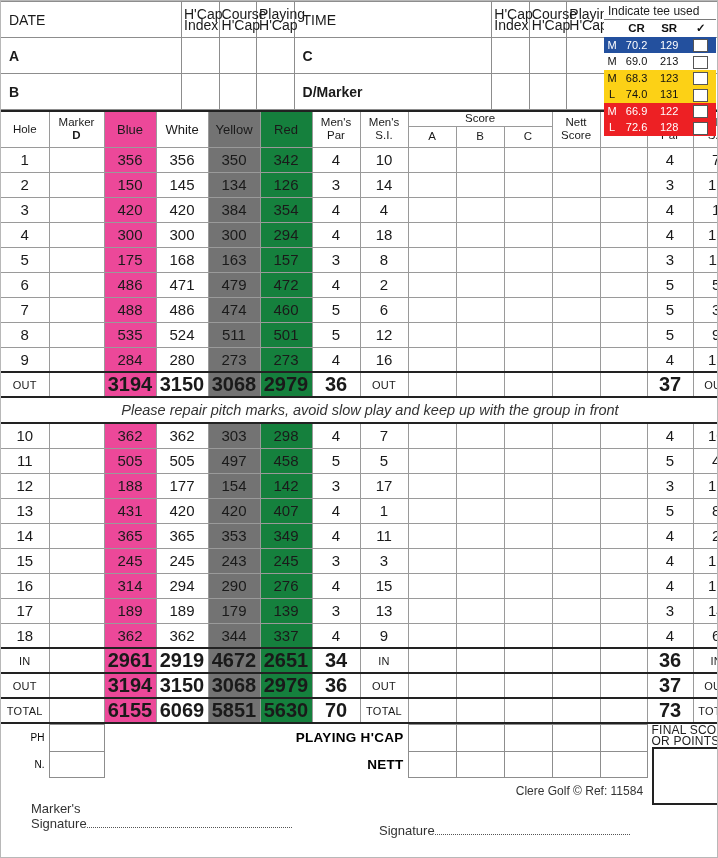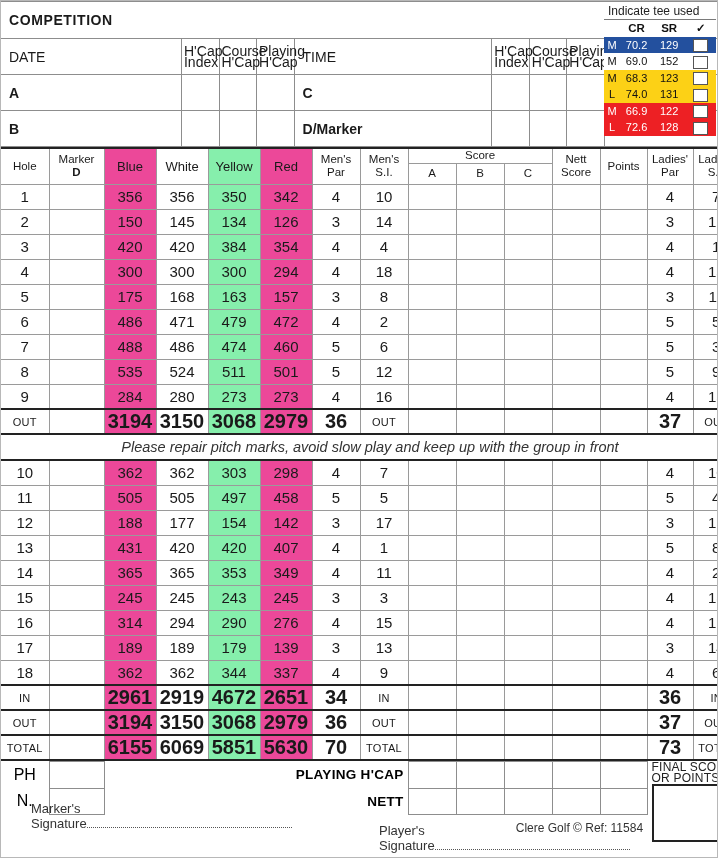--- a/index.html
+++ b/index.html
@@ -105,22 +105,22 @@
     vertical-align: middle;
     font-weight: normal;
   }
   .grid td.nob-l { border-left: none; }
   .grid td.nob-r { border-right: none; }
 
   .colhead td { height: 36px; font-size: 11.5px; line-height: 13px; }
   .colhead td.tee { font-size: 13px; }
   .c-blue  { background: #ec4899; color: #ffffff; }
   .c-white { background: #ffffff; color: #1a1a1a; }
-  .c-yel   { background: #86efac; color: #1a1a1a; }
-  .c-red   { background: #ec4899; color: #ffffff; }
+  .c-yel   { background: #737373; color: #1a1a1a; }
+  .c-red   { background: #15803d; color: #ffffff; }
   .si      { color: #ED2024; }
   .holeno  { font-weight: bold; font-size: 16px; }
   .scorehdr-top { height: 15px !important; font-size: 11.5px; border-bottom: 1px solid #9a9a9a;}
   .scorehdr-bot { height: 21px !important; font-weight: bold; font-size: 12px; }
 
   .sumrow td { font-weight: bold; font-size: 20px; }
   .sumrow td.lbl { font-weight: normal; font-size: 11px; letter-spacing: .3px;}
   .sumrow { border-top: 2px solid #222; }
   .thickline td { border-top: 2px solid #222 !important; }
   .thickline-b td { border-bottom: 2px solid #222 !important; }
@@ -136,21 +136,21 @@
   .foot { width: 718px; table-layout: fixed; position: relative; }
   .foot td {
     border: 1px solid #8d8d8d;
     height: 25px;
     font-size: 12px;
     padding: 0 4px;
     vertical-align: middle;
   }
   .foot td.blank { border: none; }
   .foot .rlab { text-align: right; font-weight: bold; font-size: 13.5px; letter-spacing:.3px; }
-  .foot .ph { text-align: center; font-size: 16px; border: none; }
+  .foot .ph { text-align: right; font-size: 10px; border: none; }
   .fs-lbl {
     font-size: 9.5px; line-height: 11px; border: none !important;
     text-align: left; color: #222; letter-spacing: .2px;
   }
   .fs-box {
     width: 68px; height: 58px;
     border: 2px solid #222; background: #fff;
   }
   .ref {
     font-size: 10.5px; color: #333; text-align: right;
@@ -181,21 +181,21 @@
       </tr>
       <tr class="t-blue">
         <td>M</td>
         <td>70.2</td>
         <td>129</td>
         <td><span class="ckbox"></span></td>
       </tr>
       <tr class="t-white">
         <td>M</td>
         <td>69.0</td>
-        <td>152</td>
+        <td>213</td>
         <td><span class="ckbox"></span></td>
       </tr>
       <tr class="t-yel">
         <td>M</td>
         <td>68.3</td>
         <td>123</td>
         <td><span class="ckbox"></span></td>
       </tr>
       <tr class="t-yel">
         <td>L</td>
@@ -225,24 +225,20 @@
         <col style="width:37px">
         <col style="width:37px">
         <col style="width:37px">
       <col style="width:195px">
         <col style="width:37px">
         <col style="width:37px">
         <col style="width:37px">
       <col style="width:113px">
     </colgroup>
     <tbody>
-        <tr>
-      <td class="comp-cell nob-l" colspan="8">COMPETITION</td>
-      <td class="nob-r"></td>
-    </tr>
     <tr>
       <td class="lbl-big nob-l">DATE</td>
       <td class="mini">
         <span>H'Cap</span><br>
         <span>Index</span>
       </td>
       <td class="mini">
         <span>Course</span><br>
         <span>H'Cap</span>
       </td>
@@ -792,19 +788,18 @@
     </table>
 
   <div style="position:absolute; left:30px; top:800px;" class="sig">
     <div>Marker's</div>
     <div>
       <span>Signature</span><span class="dots" style="width:205px"></span>
     </div>
   </div>
 
   <div style="position:absolute; left:378px; top:822px;" class="sig">
-    <div>Player's</div>
     <div>
       <span>Signature</span><span class="dots" style="width:195px"></span>
     </div>
   </div>
 
 </div>
 
 </body></html>

